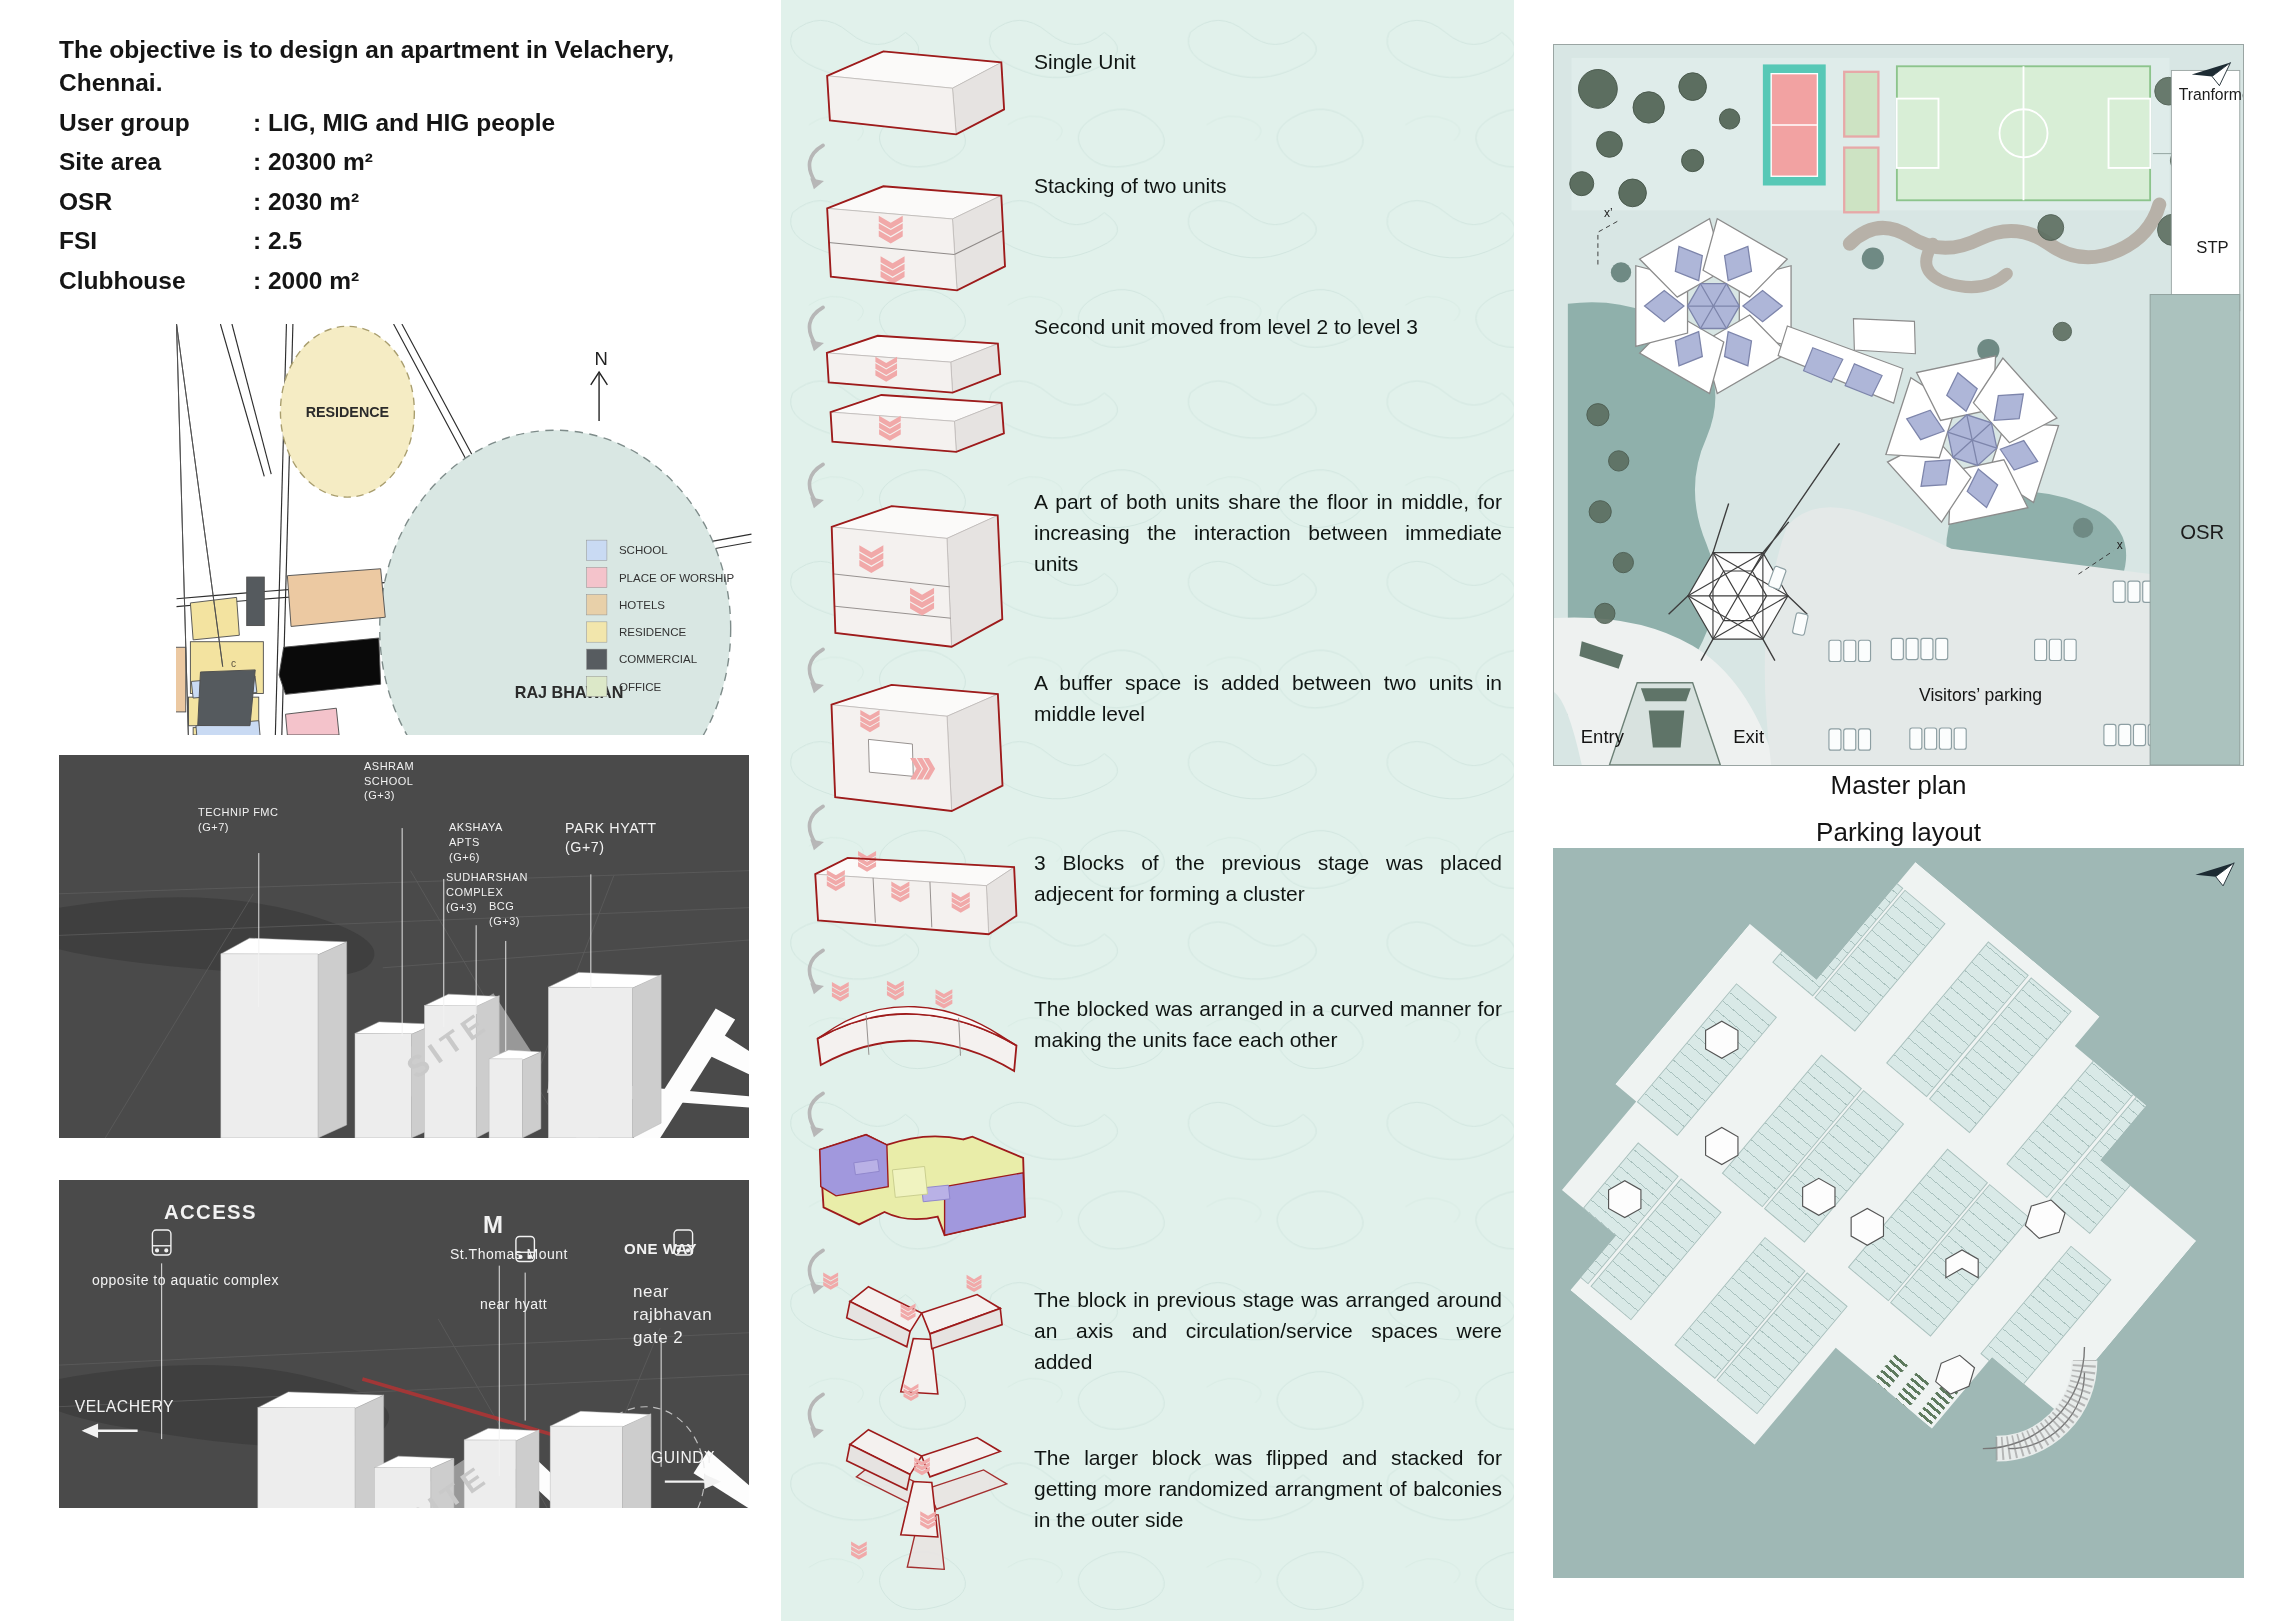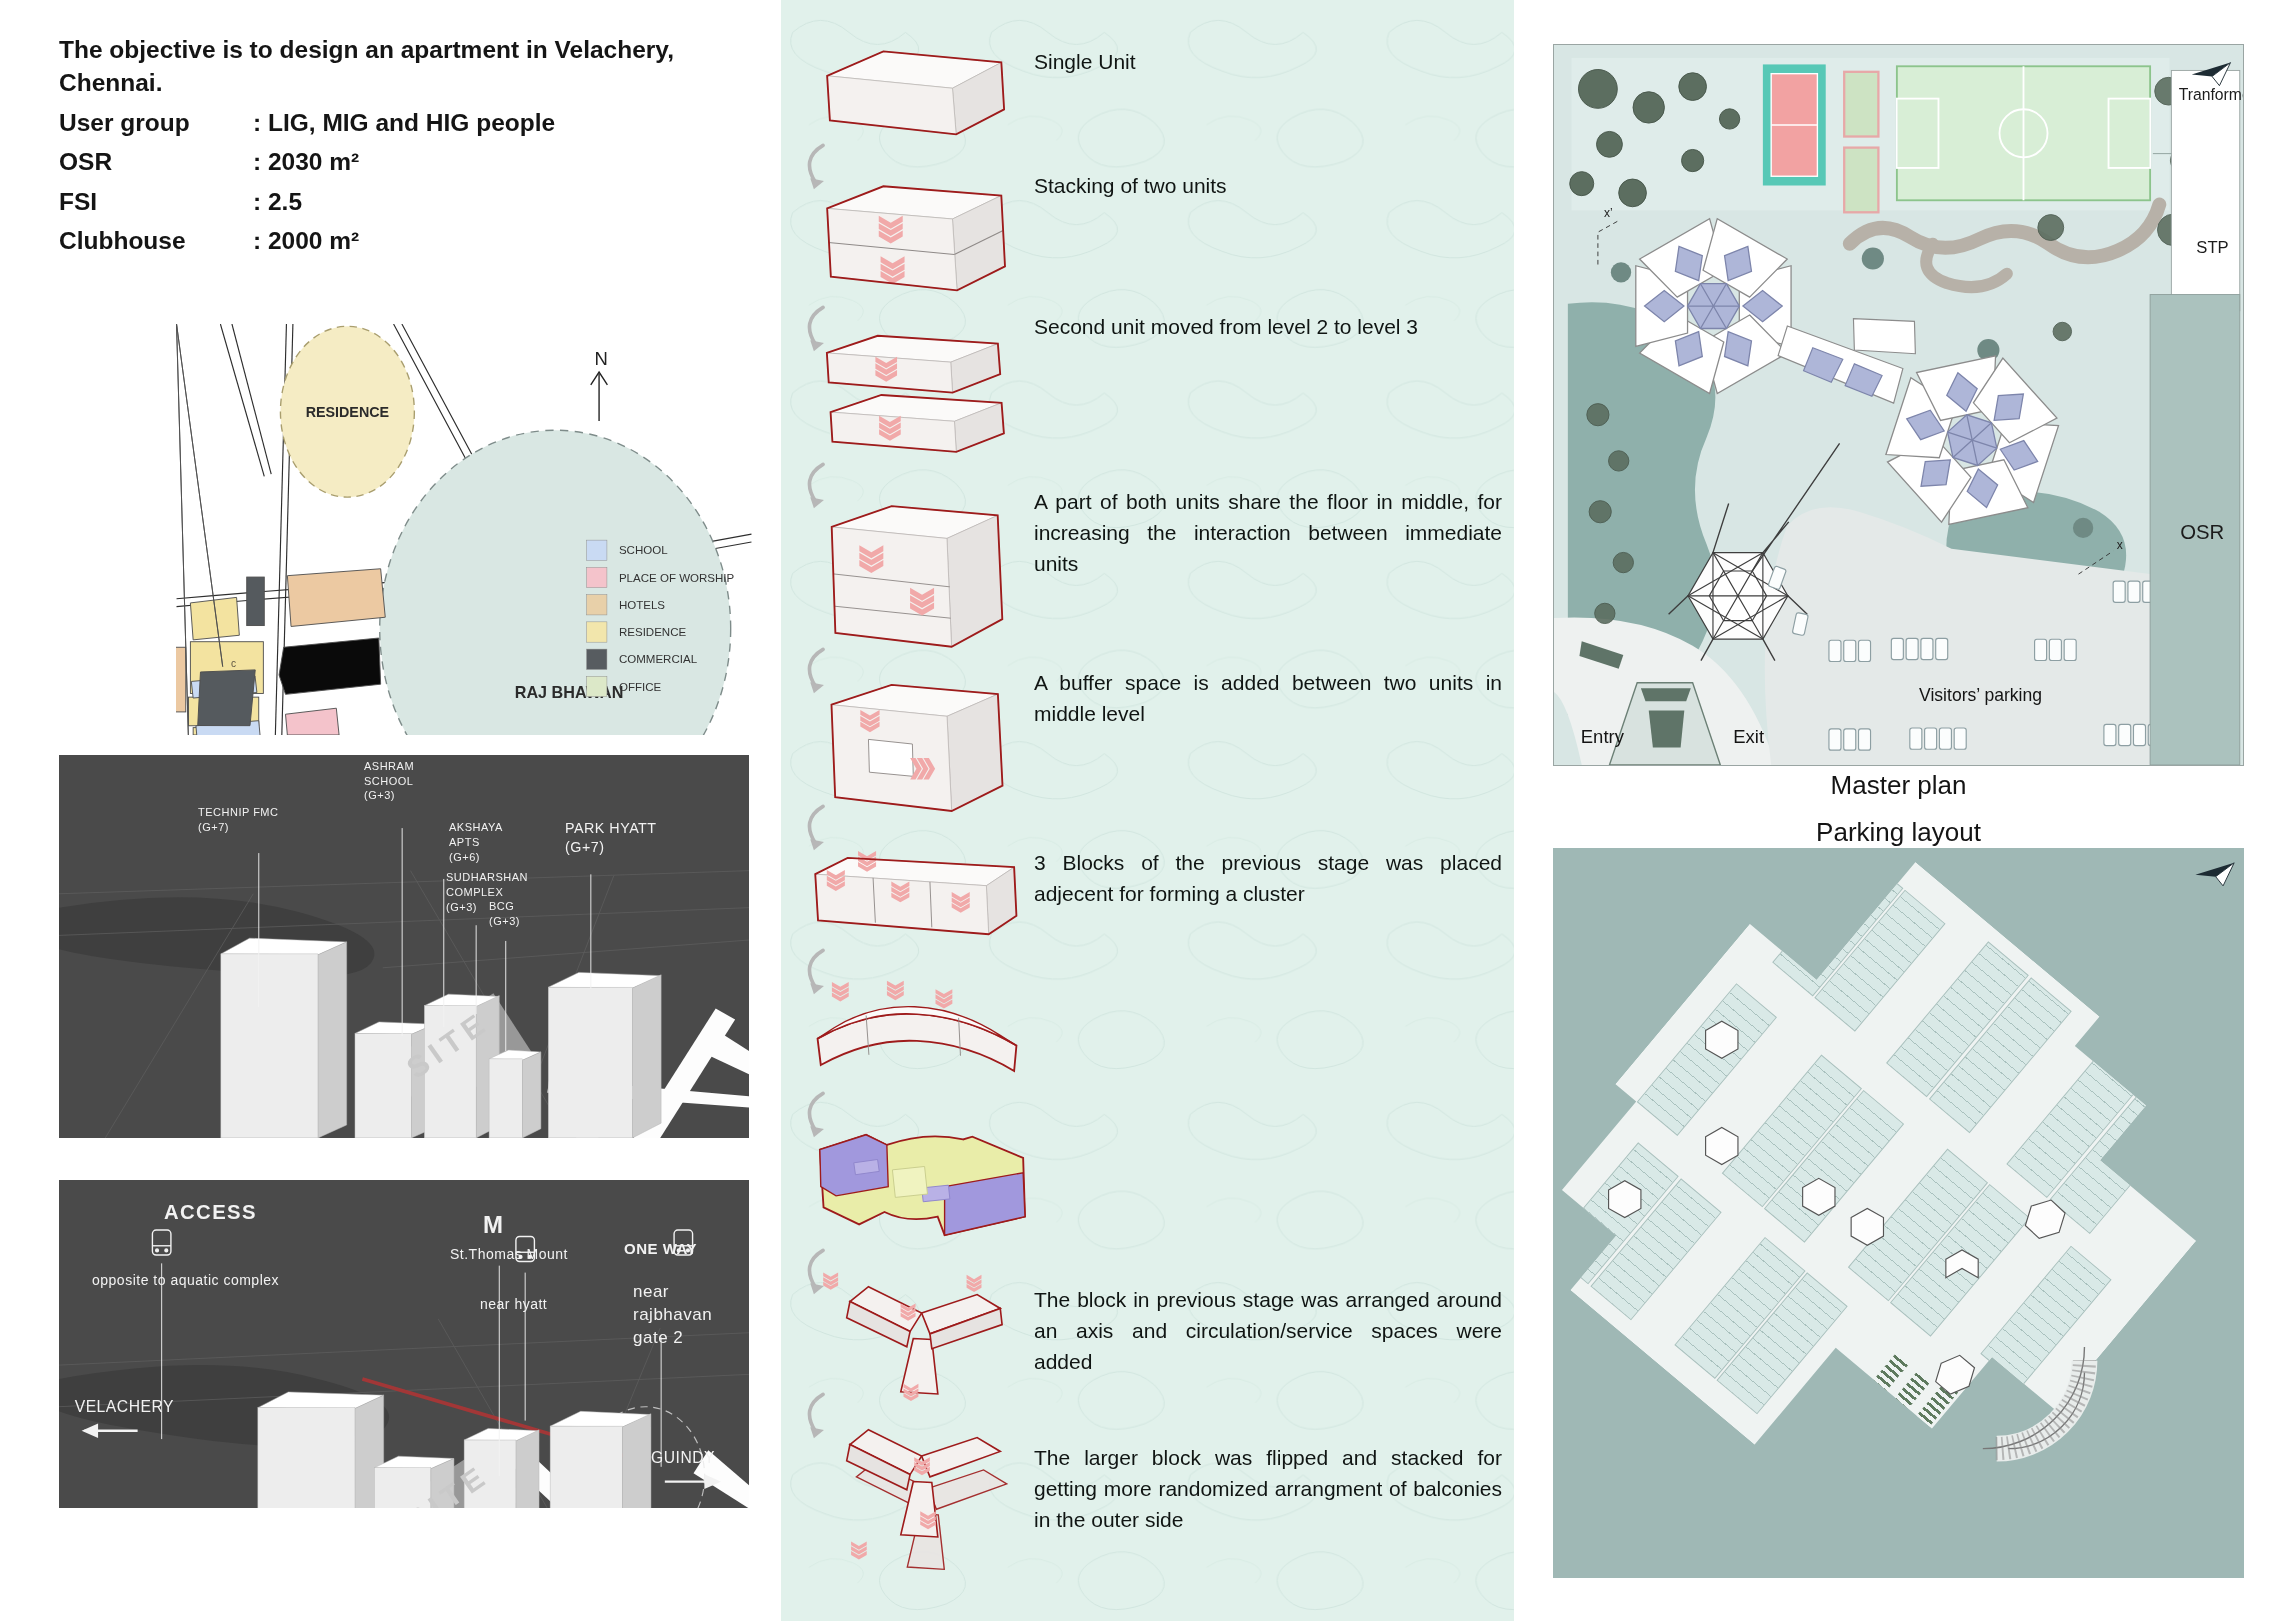--- a/index.html
+++ b/index.html
@@ -35,20 +35,24 @@
   text{font-family:"Liberation Sans","DejaVu Sans",sans-serif;}
 </style>
 </head>
 <body>
 
 <div id="objective" class="abs">
   <div>The objective is to design an apartment in Velachery, Chennai.</div>
   <div class="spec-row">
       <span class="spec-label">User group</span>
       <span>: LIG, MIG and HIG people</span>
+    </div>
+  <div class="spec-row">
+      <span class="spec-label">Site area</span>
+      <span>: 20300 m²</span>
     </div>
   <div class="spec-row">
       <span class="spec-label">OSR</span>
       <span>: 2030 m²</span>
     </div>
   <div class="spec-row">
       <span class="spec-label">FSI</span>
       <span>: 2.5</span>
     </div>
   <div class="spec-row">
@@ -456,20 +460,21 @@
     <use href="#chev" x="150" y="430" transform="scale(.65)"></use>
   </svg>
 
   
   <div class="cap short" style="top:46px;">Single Unit</div>
   <div class="cap short" style="top:170px;">Stacking of two units</div>
   <div class="cap short" style="top:311px;">Second unit moved from level 2 to level 3</div>
   <div class="cap" style="top:486px;">A part of both units share the floor in middle, for increasing the interaction between immediate units</div>
   <div class="cap" style="top:667px;">A buffer space is added between two units in middle level</div>
   <div class="cap" style="top:847px;">3 Blocks of the previous stage was placed adjecent for forming a cluster</div>
+  <div class="cap" style="top:993px;">The blocked was arranged in a curved manner for making the units face each other</div>
   <div class="cap" style="top:1284px;">The block in previous stage was arranged around an axis and circulation/service spaces were added</div>
   <div class="cap" style="top:1442px;">The larger block was flipped and stacked for getting more randomized arrangment of balconies in the outer side</div>
 </div>
 
 <div id="master-plan" class="abs">
 <svg width="689" height="720" viewBox="0 0 1491 1558">
 
   <rect x="38" y="28" width="1294" height="330" fill="#dfecea"></rect>
 
   <path d="M30,560 Q190,540 300,640 Q380,730 330,850 Q280,960 330,1080 Q380,1200 300,1330 Q240,1430 60,1450 L30,1450 Z" fill="#8fb0ab"></path>

